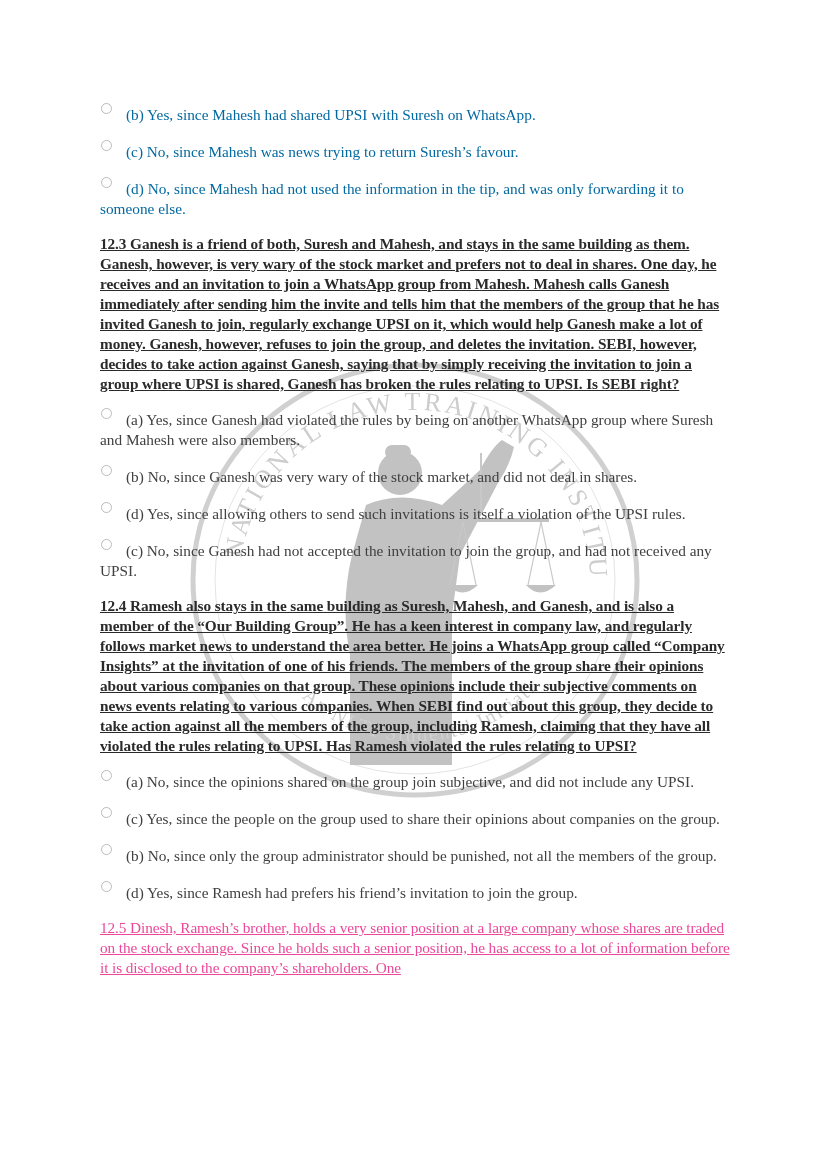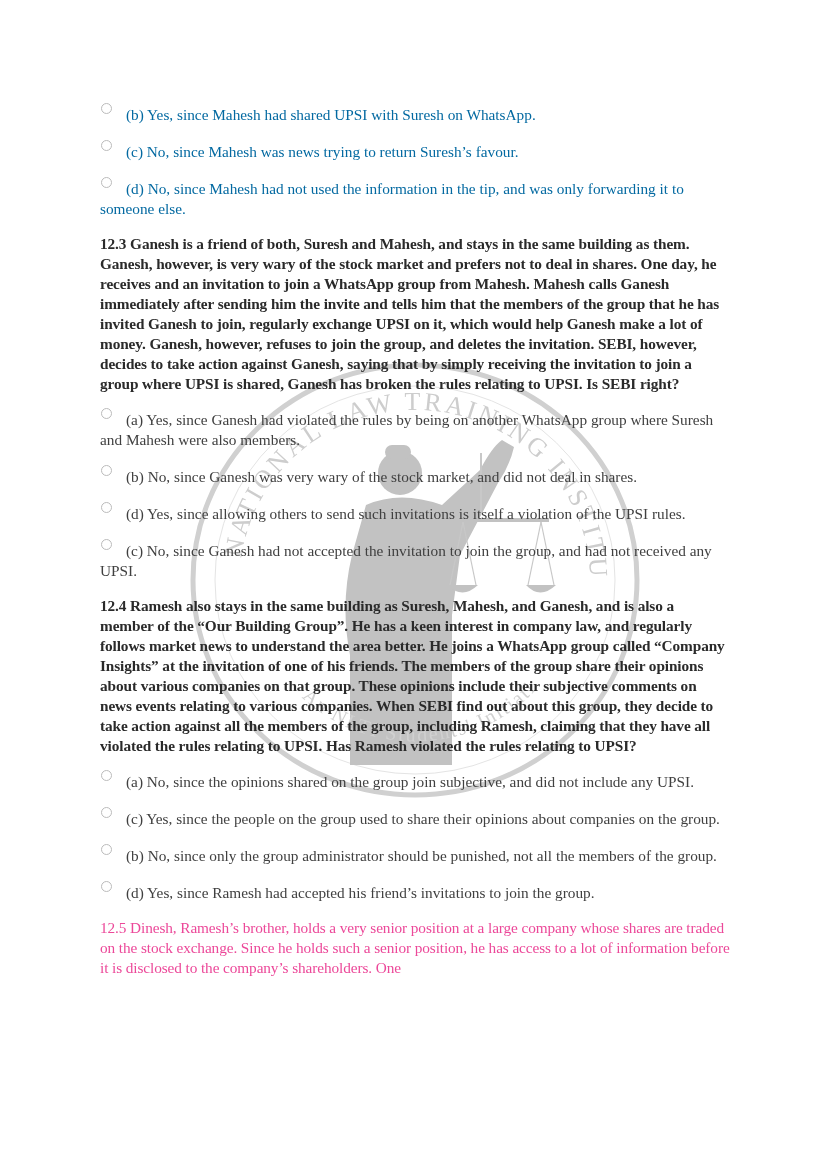--- a/index.html
+++ b/index.html
@@ -4,21 +4,21 @@
 <style>
   html, body { margin: 0; padding: 0; background: #ffffff; }
   body { width: 827px; height: 1169px; position: relative; overflow: hidden;
          font-family: "Liberation Serif", serif; color: #222; }
   .watermark { position: absolute; left: 180px; top: 355px; width: 470px; height: 450px; pointer-events: none; z-index: 0; }
   .content { position: absolute; left: 100px; top: 103px; width: 630px; z-index: 1; }
   .opt { font-size: 15.3px; line-height: 20px; color: #404040; margin: 0 0 15px 0; }
   .opt.dark { color: #0369a1; }
   .radio { display: inline-block; width: 9px; height: 9px; border: 1px solid #bbb; border-radius: 50%;
            vertical-align: 6px; margin-right: 14px; margin-left: 1px; background: #fff; }
-  .q { font-size: 15.3px; line-height: 20px; font-weight: bold; color: #2a2a2a; margin: 8px 0 14px 0; letter-spacing: -0.1px; }
+  .q { font-size: 15.3px; line-height: 20px; font-weight: bold; color: #2a2a2a; margin: 8px 0 14px 0; letter-spacing: -0.1px; text-decoration: underline; }
   .q.partial { font-weight: normal; color: #ec4899; }
 </style>
 </head>
 <body>
 
 <svg class="watermark" viewBox="0 0 470 450">
   <ellipse cx="235" cy="225" rx="222" ry="215" fill="none" stroke="#d0d0d0" stroke-width="5"></ellipse>
   <ellipse cx="235" cy="225" rx="200" ry="194" fill="none" stroke="#e4e4e4" stroke-width="1"></ellipse>
 
   <g fill="#c2c2c2">
@@ -60,17 +60,17 @@
     <p class="opt"><span class="radio"></span><span>(b) No, since Ganesh was very wary of the stock market, and did not deal in shares.</span></p>
     <p class="opt"><span class="radio"></span><span>(d) Yes, since allowing others to send such invitations is itself a violation of the UPSI rules.</span></p>
     <p class="opt"><span class="radio"></span><span>(c) No, since Ganesh had not accepted the invitation to join the group, and had not received any UPSI.</span></p>
   </div>
 
   <p class="q">12.4 Ramesh also stays in the same building as Suresh, Mahesh, and Ganesh, and is also a member of the “Our Building Group”. He has a keen interest in company law, and regularly follows market news to understand the area better. He joins a WhatsApp group called “Company Insights” at the invitation of one of his friends. The members of the group share their opinions about various companies on that group. These opinions include their subjective comments on news events relating to various companies. When SEBI find out about this group, they decide to take action against all the members of the group, including Ramesh, claiming that they have all violated the rules relating to UPSI. Has Ramesh violated the rules relating to UPSI?</p>
   <div>
     <p class="opt"><span class="radio"></span><span>(a) No, since the opinions shared on the group join subjective, and did not include any UPSI.</span></p>
     <p class="opt"><span class="radio"></span><span>(c) Yes, since the people on the group used to share their opinions about companies on the group.</span></p>
     <p class="opt"><span class="radio"></span><span>(b) No, since only the group administrator should be punished, not all the members of the group.</span></p>
-    <p class="opt"><span class="radio"></span><span>(d) Yes, since Ramesh had accepted his friend’s invitations to join the group.</span></p>
+    <p class="opt"><span class="radio"></span><span>(d) Yes, since Ramesh had prefers his friend’s invitation to join the group.</span></p>
   </div>
 
   <p class="q partial">12.5 Dinesh, Ramesh’s brother, holds a very senior position at a large company whose shares are traded on the stock exchange. Since he holds such a senior position, he has access to a lot of information before it is disclosed to the company’s shareholders. One</p>
 </div>
 
 </body></html>

